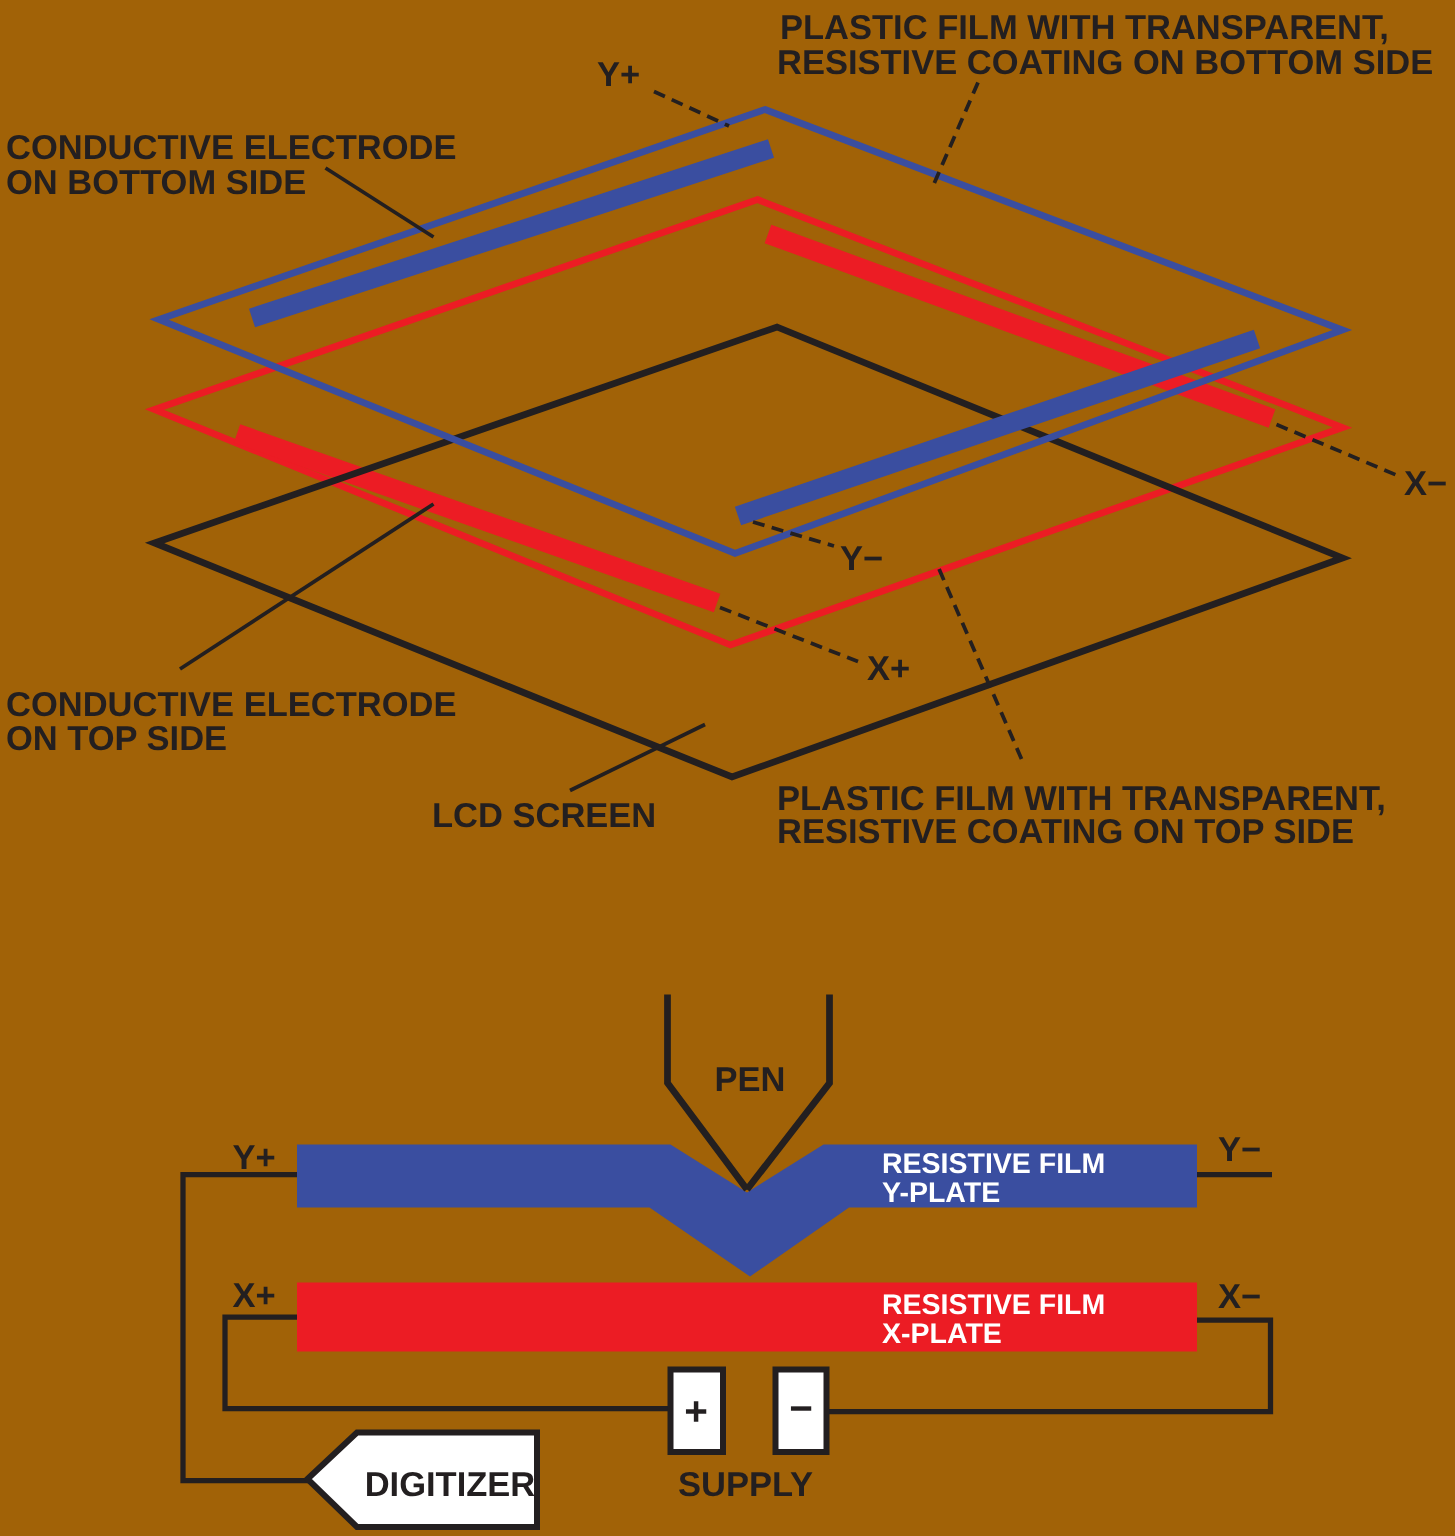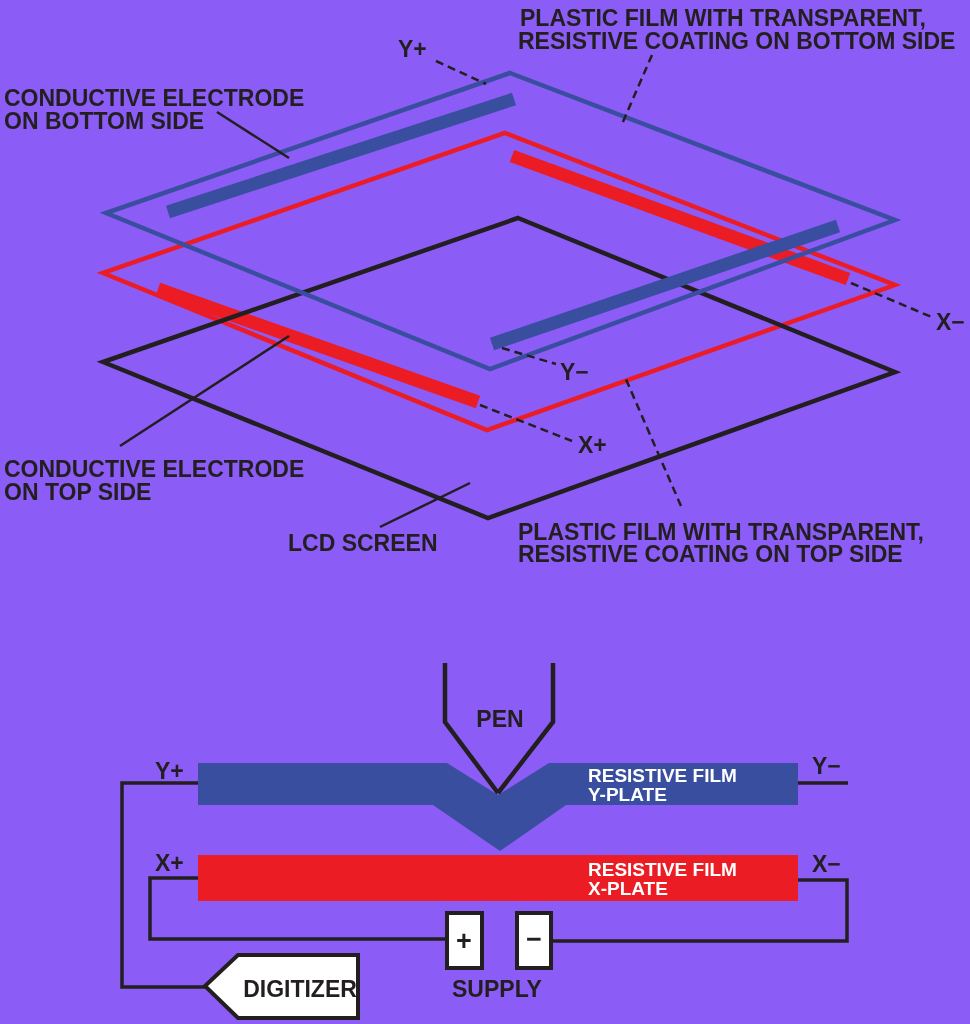--- a/index.html
+++ b/index.html
@@ -1,19 +1,19 @@
 <!DOCTYPE html>
 <html><head>
 <meta charset="utf-8">
 <style>
   html,body{margin:0;padding:0;background:#ffffff;}
   .canvas{
     position:relative;
     width:970px;height:1024px;
-    background:#8b5cf6;
+    background:#a16207;
     overflow:hidden;
     font-family:"Liberation Sans", sans-serif;
   }
   svg{display:block;}
   svg text{
     font-family:"Liberation Sans", sans-serif;
     font-weight:bold;
     fill:#231F20;
   }
   .lbl{font-size:23px;letter-spacing:0px;}

